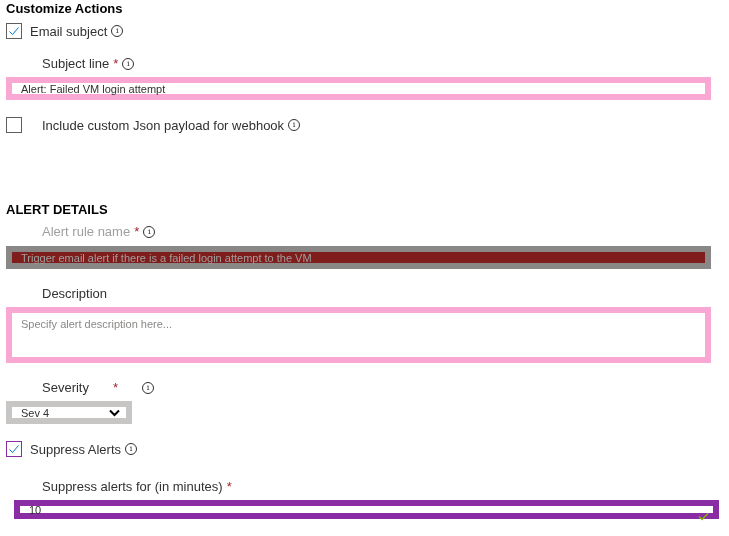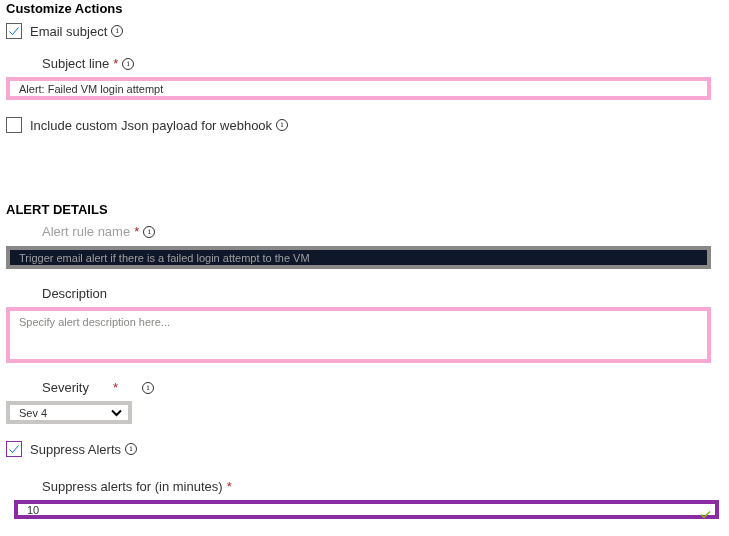--- a/index.html
+++ b/index.html
@@ -20,24 +20,24 @@
   }
   .label.disabled .info-icon { border-color: #323130; color: #323130; }
   .checkbox {
     width: 14px; height: 14px; border: 1px solid #605e5c; background: #fff; box-sizing: content-box;
     display: flex; align-items: center; justify-content: center;
   }
   .checkbox.focused { border-color: #8a2da5; }
   .checkbox svg { width: 12px; height: 12px; }
   .cb-label { font-size: 13px; color: #323130; display: flex; align-items: center; white-space: nowrap; }
   .input {
-    box-sizing: border-box; border: 4px solid #f9a8d4; background: #fff;
+    box-sizing: border-box; border: 6px solid #f9a8d4; background: #fff;
     font-size: 11px; padding: 0 9px; display: flex; align-items: center; color: #323130;
   }
-  .input.disabled { background: #0f172a; color: #a19f9d; border-color: #8a8886; }
+  .input.disabled { background: #7f1d1d; color: #a19f9d; border-color: #8a8886; }
   .input.focused { border-color: #8a2da5; }
   .textarea { align-items: flex-start; padding-top: 5px; color: #8a8886; }
   .select { justify-content: space-between; padding-right: 6px; }
   .valid-icon { position: absolute; right: 4px; top: 5px; width: 11px; height: 11px; }
 </style>
 </head>
 <body>
 
 <div class="abs section-title" style="left:6px; top:1px;">Customize Actions</div>
 
@@ -57,21 +57,21 @@
   <span>Subject line</span>
   <span class="req">*</span>
   <i class="info-icon">i</i>
 </div>
 <div class="abs input" style="left:6px; top:77px; width:705px; height:23px;">
   <span>Alert: Failed VM login attempt</span>
 </div>
 
 <div class="abs" style="left:6px; top:117px; display:flex; align-items:center;">
   <div class="checkbox"></div>
-  <span class="cb-label" style="margin-left:8px;">
+  <span class="cb-label" style="margin-left:20px;">
     <span>Include custom Json payload for webhook</span>
     <i class="info-icon">i</i>
   </span>
 </div>
 
 <div class="abs section-title" style="left:6px; top:202px;text-align:center;">ALERT DETAILS</div>
 
 <div class="abs label disabled" style="left:6px; top:224px;">
   <span>Alert rule name</span>
   <span class="req">*</span>

